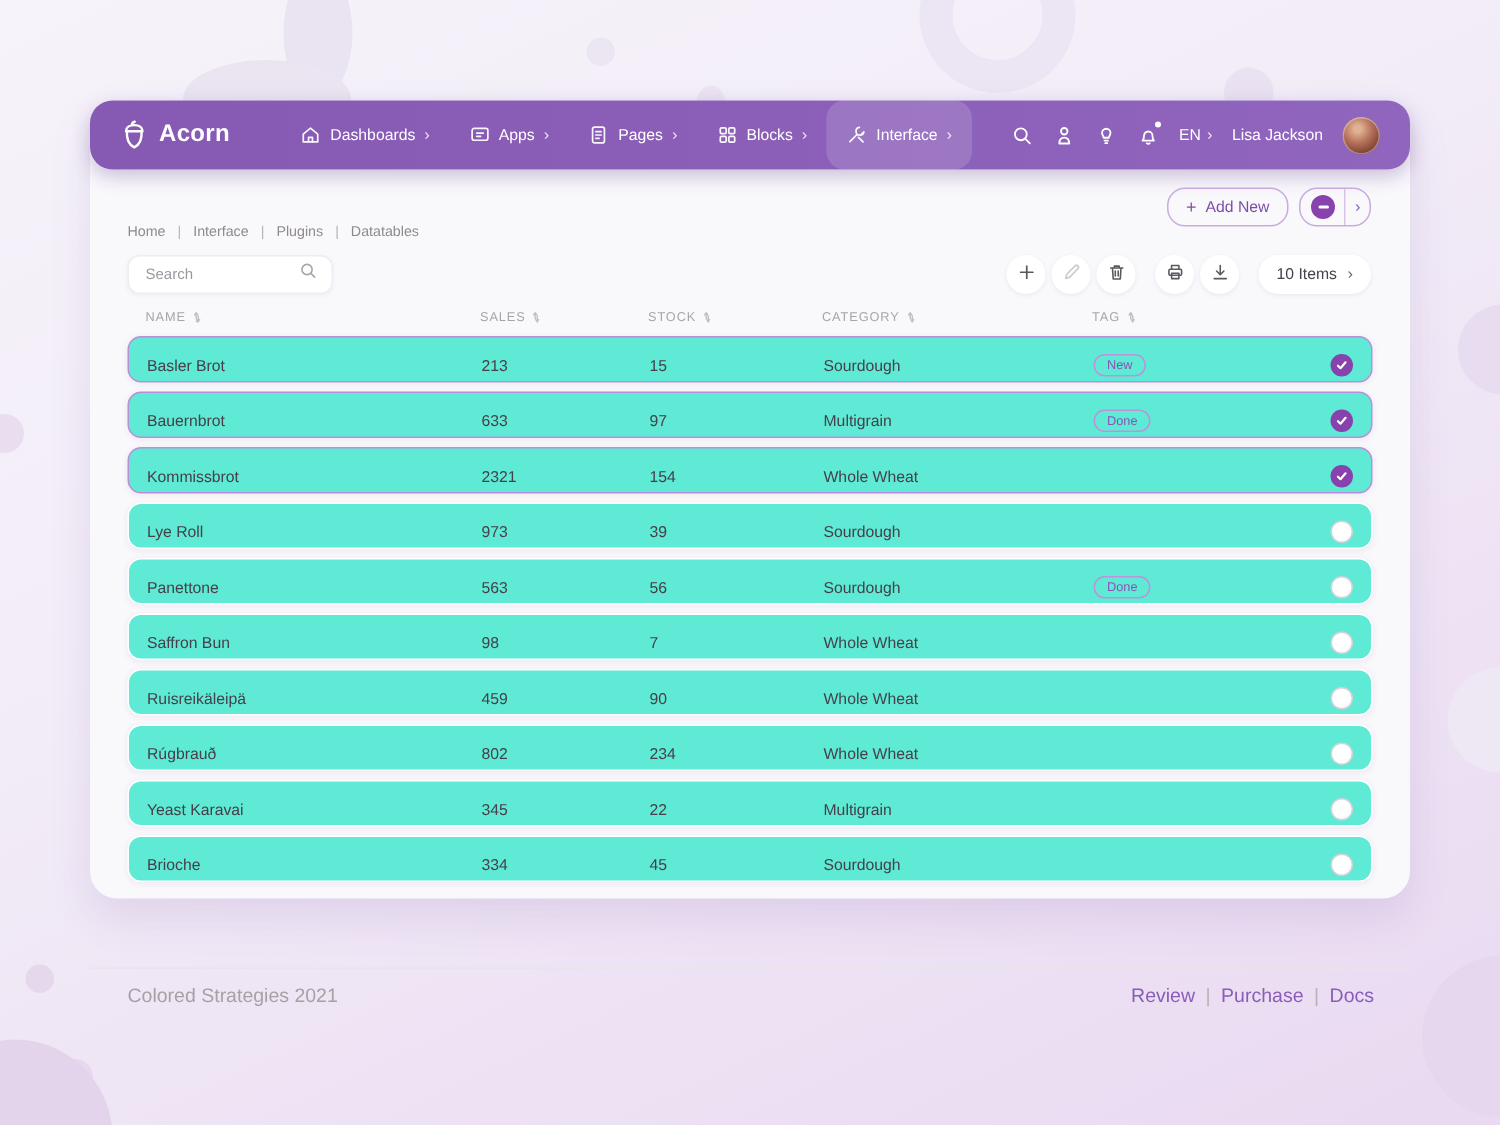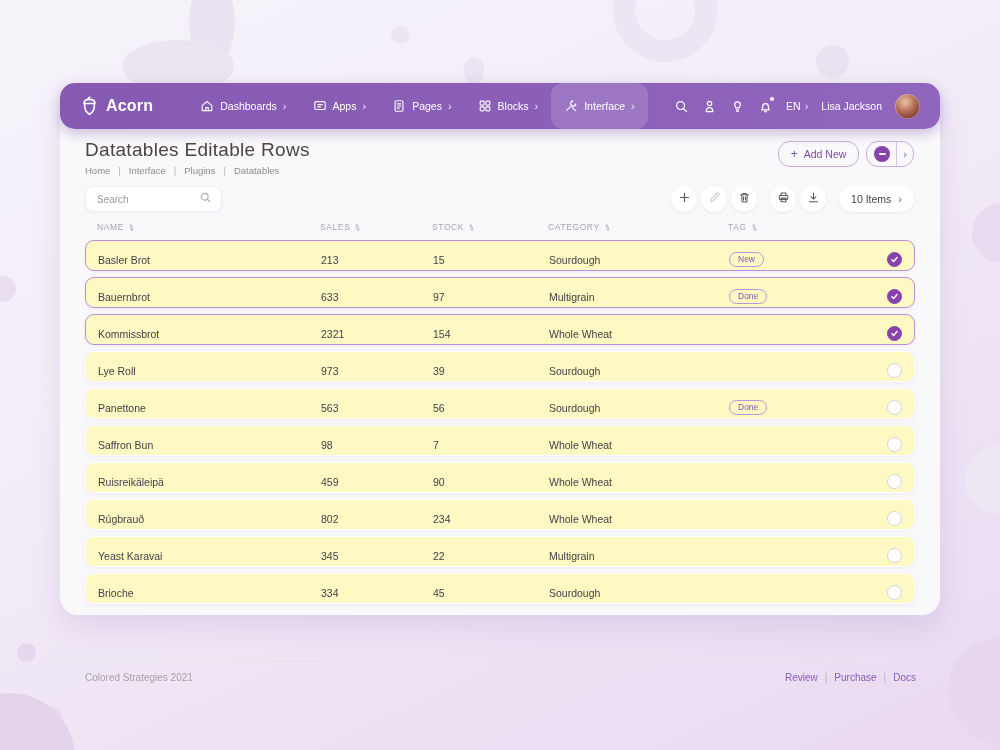--- a/index.html
+++ b/index.html
@@ -9,21 +9,20 @@
     background:linear-gradient(155deg,#f6f3fa 0%,#f2ecf7 42%,#e9d9f1 100%);
   }
   .deco{position:absolute;border-radius:50%;z-index:0;}
   .ring{background:transparent;}
 
   
   .card{
     position:absolute;left:60px;top:67px;width:880px;height:532px;z-index:1;
     background:#f9f8fb;border-radius:18px;
     box-shadow:0 12px 28px rgba(110,70,160,.13);
-    margin-top:16px;
   }
 
   
   .navbar{
     position:absolute;left:0;top:0;width:880px;height:46px;box-sizing:border-box;
     border-radius:15px;background:linear-gradient(90deg,#8659b2,#9065bd);
     display:flex;align-items:stretch;padding:0 20px;color:#fff;
     box-shadow:0 5px 12px rgba(95,55,145,.28);
   }
   .logo{display:flex;align-items:center;gap:7px;font-size:16px;font-weight:700;letter-spacing:.2px;}
@@ -64,31 +63,31 @@
   .gap-l{margin-left:9px;}
   .btn-items{height:26px;border-radius:13px;background:#fff;padding:0 12px;font-size:10.5px;color:#46414a;display:flex;align-items:center;gap:7px;box-shadow:0 1px 3px rgba(120,90,150,.10);cursor:pointer;border:none;font-family:"Liberation Sans",sans-serif;}
   .btn-items .chev2{color:#6b666d;font-size:11px;}
 
   
   .grid-cols{display:grid;grid-template-columns:223px 112px 116px 180px 110px 1fr;align-items:center;}
   .thead{position:absolute;left:25px;width:830px;top:139px;box-sizing:border-box;padding:0 12px;font-size:8.5px;color:#a9a4ab;letter-spacing:.6px;}
   .th{display:flex;align-items:center;gap:4px;cursor:pointer;}
   .th svg{display:block;}
   .tbody{position:absolute;left:25px;width:830px;top:157px;display:flex;flex-direction:column;gap:6px;}
-  .row{height:31px;background:#fef9c3;border:1px solid #ffffff;border-radius:9px;box-sizing:border-box;padding:11px 12px;font-size:10.5px;color:#45404a;box-shadow:0 1px 4px rgba(120,90,150,.09);cursor:pointer;}
+  .row{height:31px;background:#5eead4;border:1px solid #ffffff;border-radius:9px;box-sizing:border-box;padding:11px 12px;font-size:10.5px;color:#45404a;box-shadow:0 1px 4px rgba(120,90,150,.09);cursor:pointer;}
   .row.selected{border-color:#b98fd8;}
   .tag-pill{display:inline-block;border:1px solid #bd93da;color:#8a54b5;border-radius:999px;padding:2px 8px 2.5px;font-size:8.5px;line-height:1;}
   .cb{width:15px;height:15px;border-radius:50%;justify-self:end;border:1.5px solid #d6d1d9;background:#fff;box-sizing:border-box;display:flex;align-items:center;justify-content:center;cursor:pointer;}
   .cb svg{display:none;}
   .cb.checked{background:#8742ad;border-color:#8742ad;}
   .cb.checked svg{display:block;}
 
   
   .footer-line{position:absolute;left:0;right:0;top:578px;height:1px;background:#e8e4ea;}
-  .footer{position:absolute;left:25px;right:24px;top:589px;display:flex;justify-content:space-between;align-items:center;font-size:10px;color:#a7a1a4;}
+  .footer{position:absolute;left:25px;right:24px;top:589px;display:flex;justify-content:space-between;align-items:center;font-size:13px;color:#a7a1a4;}
   .footer-links{display:flex;gap:7px;align-items:center;}
   .footer-links a{color:#8a5db8;text-decoration:none;cursor:pointer;}
   .footer-links .sep{color:#b7b2b5;}
 </style>
 </head>
 <body>
 
 <div class="deco" style="left:189px;top:-22px;width:46px;height:88px;background:#eae3f2;"></div>
 <div class="deco" style="left:391px;top:25px;width:19px;height:19px;background:#ece6f3;"></div>
 <div class="deco" style="left:464px;top:57px;width:20px;height:28px;background:#ebe4f2;"></div>
@@ -203,21 +202,20 @@
         <span>EN</span>
         <span class="chev">›</span>
       </span>
       <span class="user">
         <span>Lisa Jackson</span>
       </span>
       <span class="avatar"></span>
     </div>
   </div>
 
-  <div class="page-title">Datatables Editable Rows</div>
   <div class="breadcrumb">
     <span>Home</span>
       <span class="sep">|</span>
     <span>Interface</span>
       <span class="sep">|</span>
     <span>Plugins</span>
       <span class="sep">|</span>
     <span>Datatables</span>
   </div>
 

